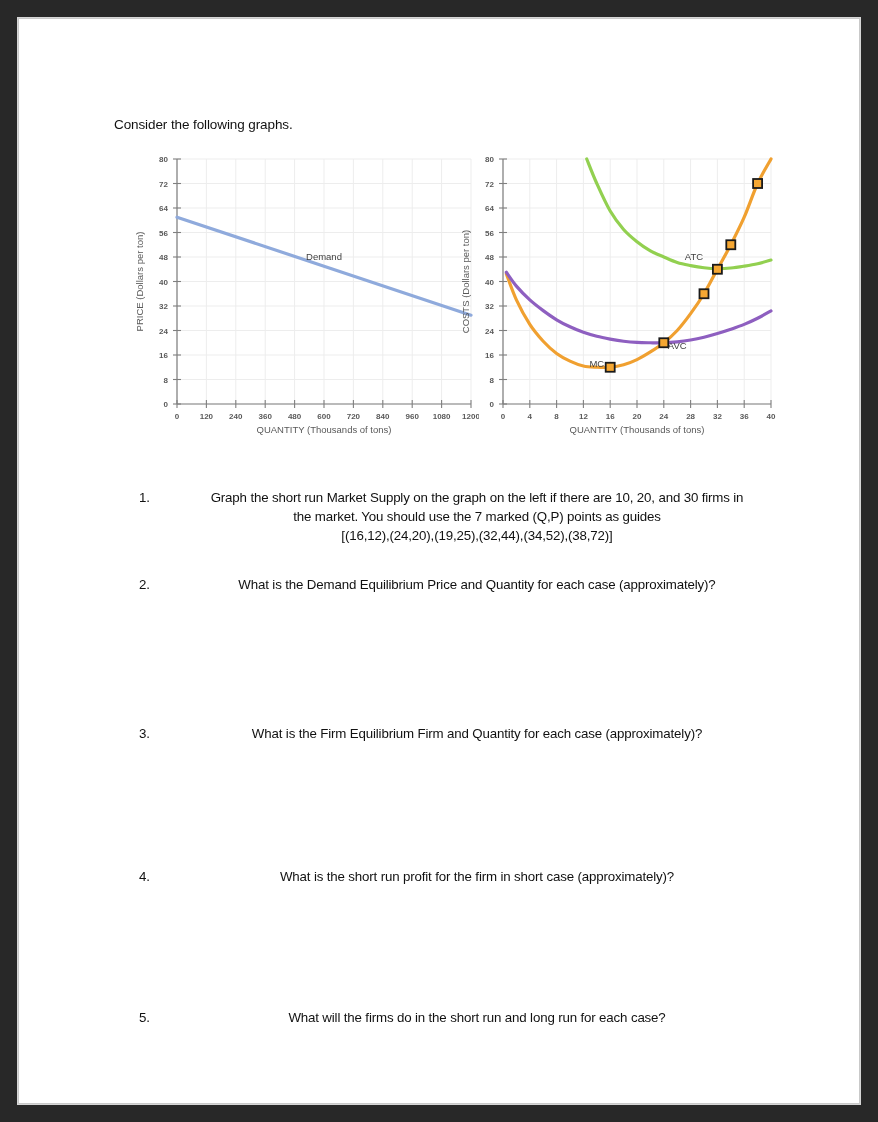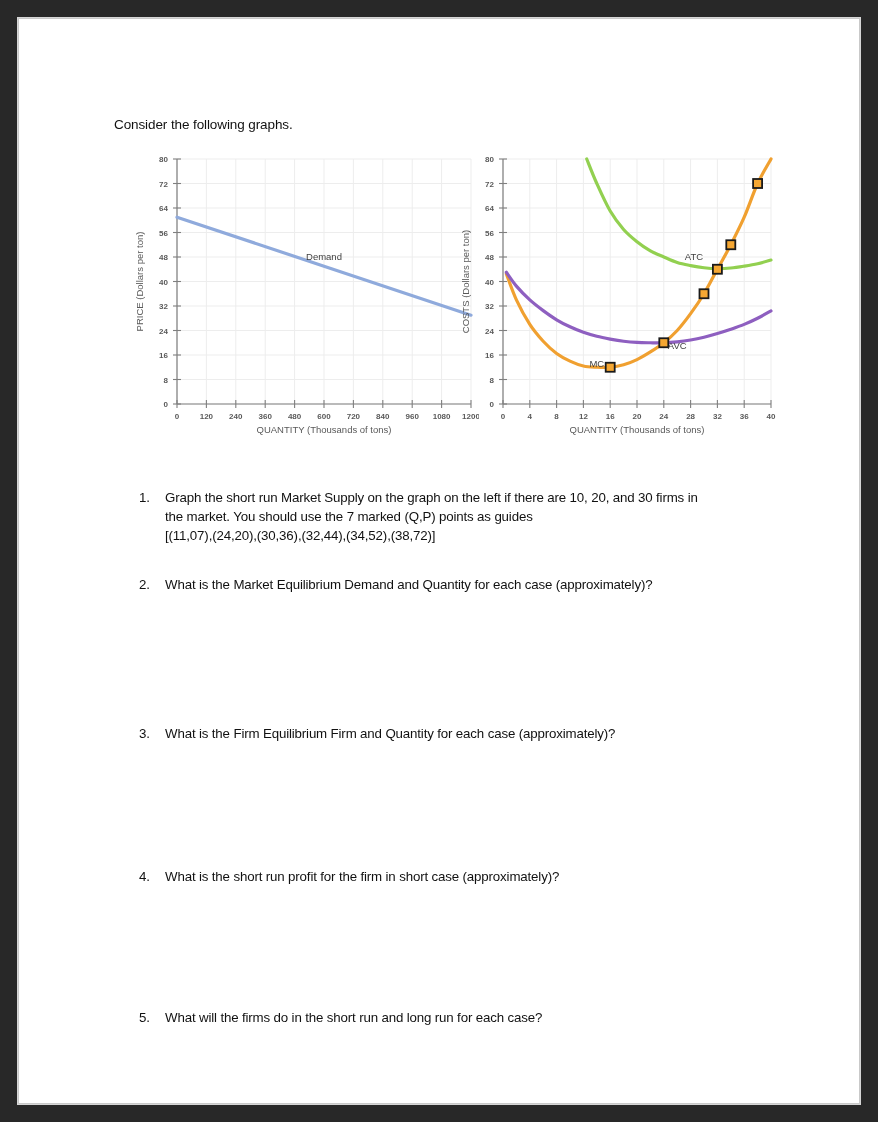--- a/index.html
+++ b/index.html
@@ -78,20 +78,21 @@
   .qnum {
     position: absolute;
     left: 0;
     top: 0;
     width: 26px;
     text-align: left;
   }
   .qbody {
     margin-left: 26px;
     display: block;
+    text-align: center;
   }
   .qline { display: block; }
 </style>
 </head>
 <body>
 
 <div id="viewport">
   <div id="page-outer">
     <div id="page">
 
@@ -278,27 +279,27 @@
             <text x="234.95000000000002" y="111.0625" text-anchor="middle" font-family="&quot;Liberation Sans&quot;, sans-serif" font-size="9.5" fill="#3F3F3F">ATC</text>
           </svg>
       </div>
 
       <div class="qlist" id="question-list">
           <div class="qitem" style="margin-top: 0px;">
             <span class="qnum">1.</span>
             <span class="qbody">
               <span class="qline">Graph the short run Market Supply on the graph on the left if there are 10, 20, and 30 firms in</span>
               <span class="qline">the market. You should use the 7 marked (Q,P) points as guides</span>
-              <span class="qline">[(11,07),(24,20),(30,36),(32,44),(34,52),(38,72)]</span>
+              <span class="qline">[(16,12),(24,20),(19,25),(32,44),(34,52),(38,72)]</span>
             </span>
           </div>
           <div class="qitem" style="margin-top: 30px;">
             <span class="qnum">2.</span>
             <span class="qbody">
-              <span class="qline">What is the Market Equilibrium Demand and Quantity for each case (approximately)?</span>
+              <span class="qline">What is the Demand Equilibrium Price and Quantity for each case (approximately)?</span>
             </span>
           </div>
           <div class="qitem" style="margin-top: 130px;">
             <span class="qnum">3.</span>
             <span class="qbody">
               <span class="qline">What is the Firm Equilibrium Firm and Quantity for each case (approximately)?</span>
             </span>
           </div>
           <div class="qitem" style="margin-top: 125px;">
             <span class="qnum">4.</span>

